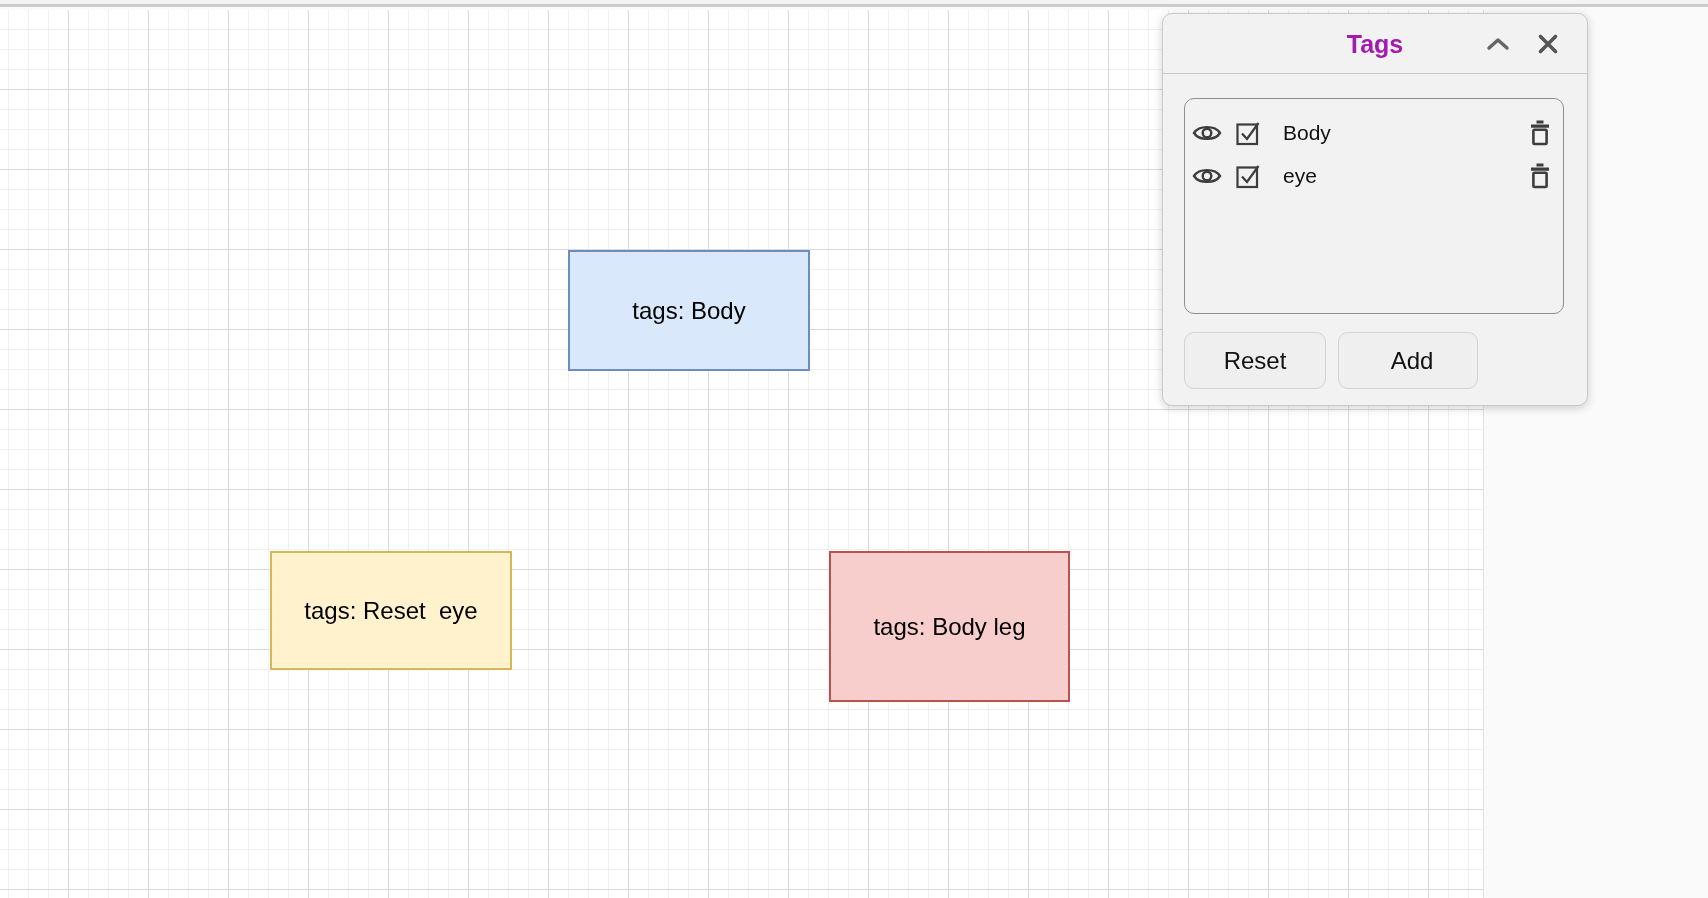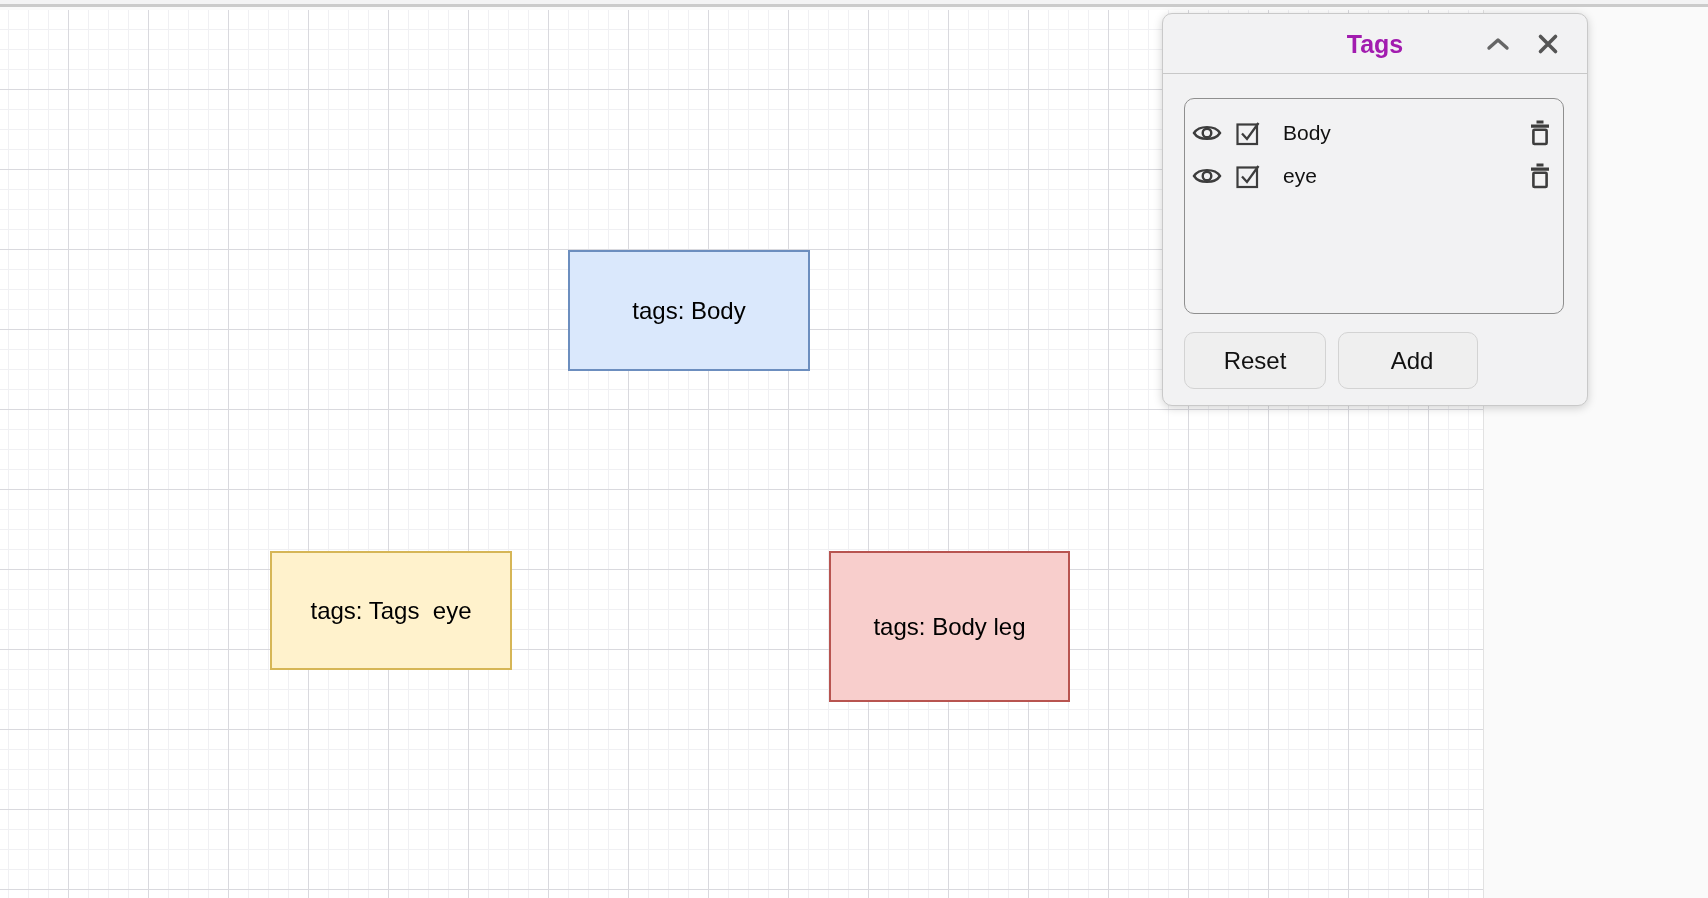--- a/index.html
+++ b/index.html
@@ -102,21 +102,21 @@
 </head>
 <body style="background: rgb(250, 250, 250);">
 
 <div class="top-strip"></div>
 
 <div class="page" style="background-color: rgb(255, 255, 255); background-image: linear-gradient(90deg, rgb(217, 217, 222) 0px, rgb(217, 217, 222) 1px, transparent 1px), linear-gradient(rgb(217, 217, 222) 0px, rgb(217, 217, 222) 1px, transparent 1px), linear-gradient(90deg, rgb(240, 240, 243) 0px, rgb(240, 240, 243) 1px, transparent 1px), linear-gradient(rgb(240, 240, 243) 0px, rgb(240, 240, 243) 1px, transparent 1px); background-size: 80px 80px, 80px 80px, 20px 20px, 20px 20px; background-position: 68px 0px, 0px -1px, 8px 0px, 0px -1px;">
   <div class="node" style="left: 568px; top: 240px; width: 242px; height: 121px; background: rgb(218, 232, 252); border-color: rgb(108, 142, 191);">
     <span class="node-label">tags: Body</span>
   </div>
   <div class="node" style="left: 270px; top: 541px; width: 242px; height: 119px; background: rgb(255, 242, 204); border-color: rgb(214, 182, 86);">
-    <span class="node-label">tags: Tags  eye</span>
+    <span class="node-label">tags: Reset  eye</span>
   </div>
   <div class="node" style="left: 829px; top: 541px; width: 241px; height: 151px; background: rgb(248, 206, 204); border-color: rgb(184, 84, 80);">
     <span class="node-label">tags: Body leg</span>
   </div>
 </div>
 
 <div class="tags-panel">
   <div class="panel-header">
     <span class="panel-title">Tags</span>
     <span class="hdr-btn chev">

